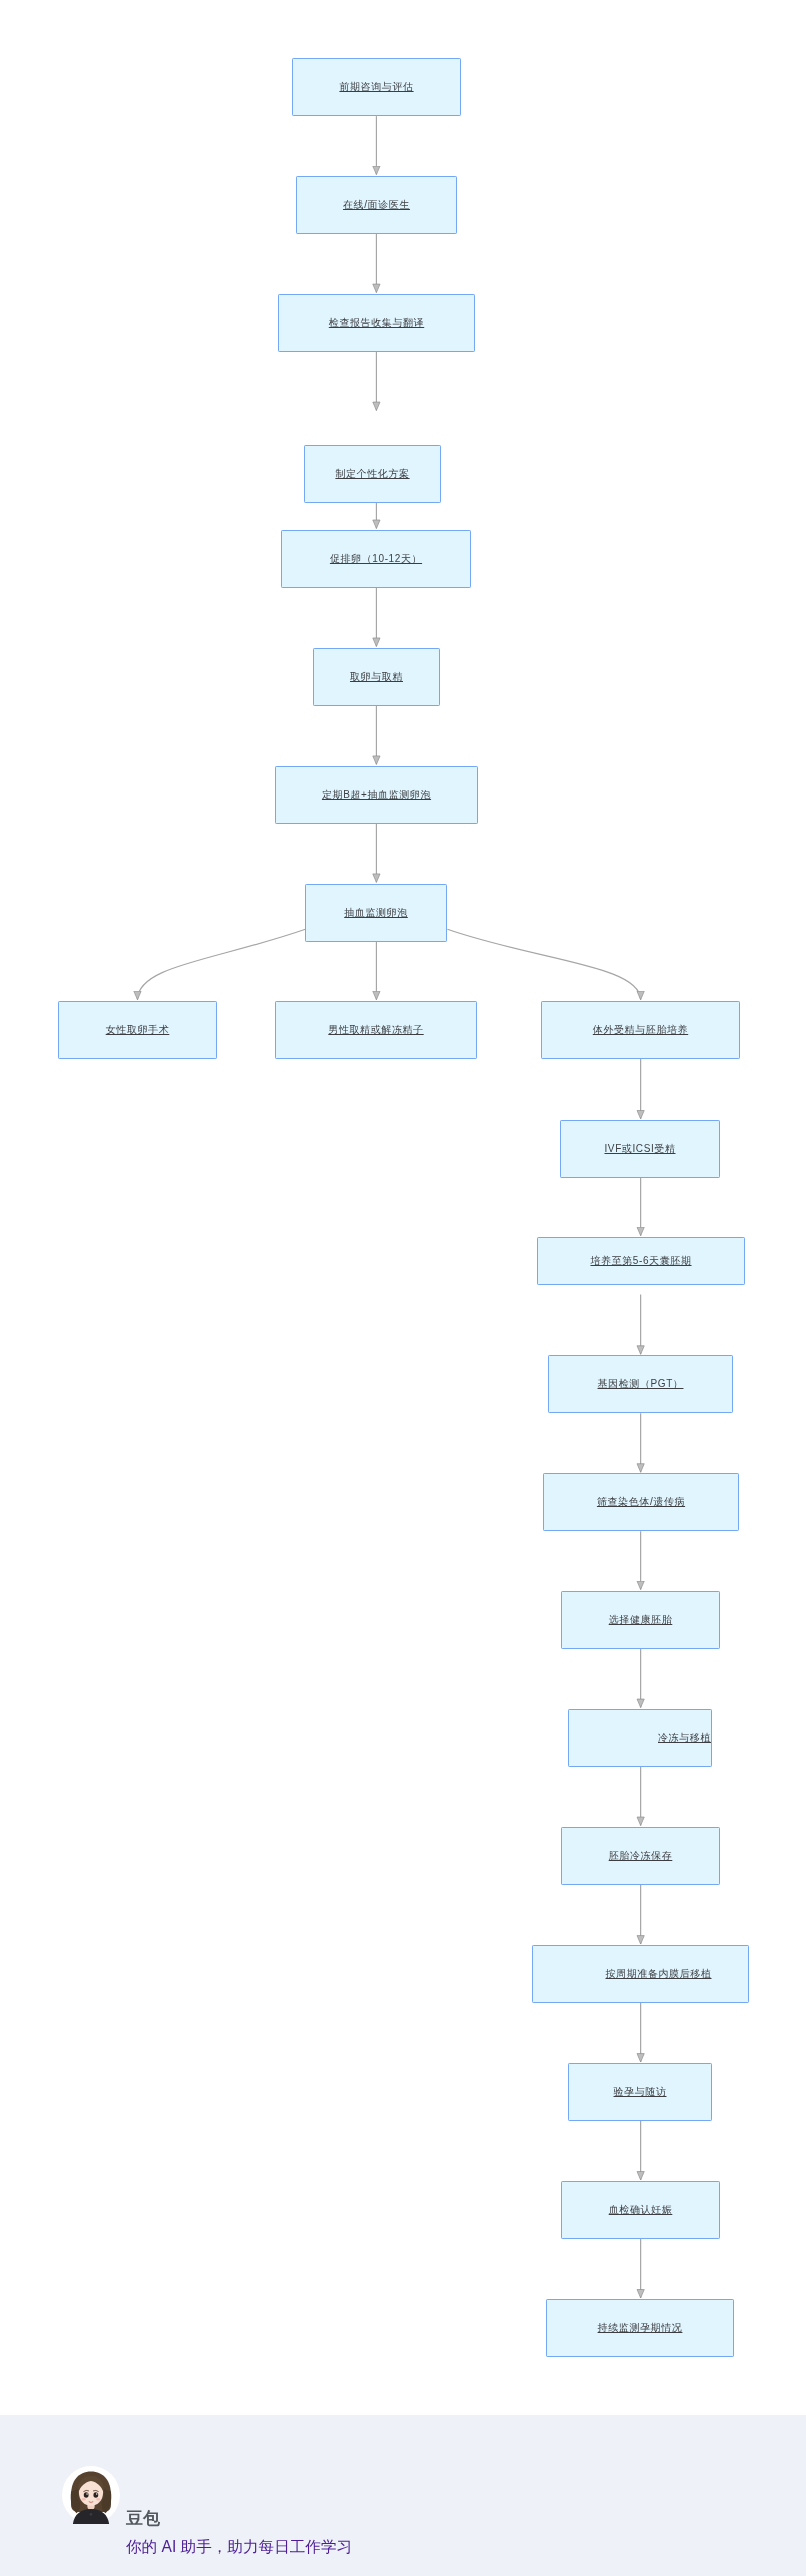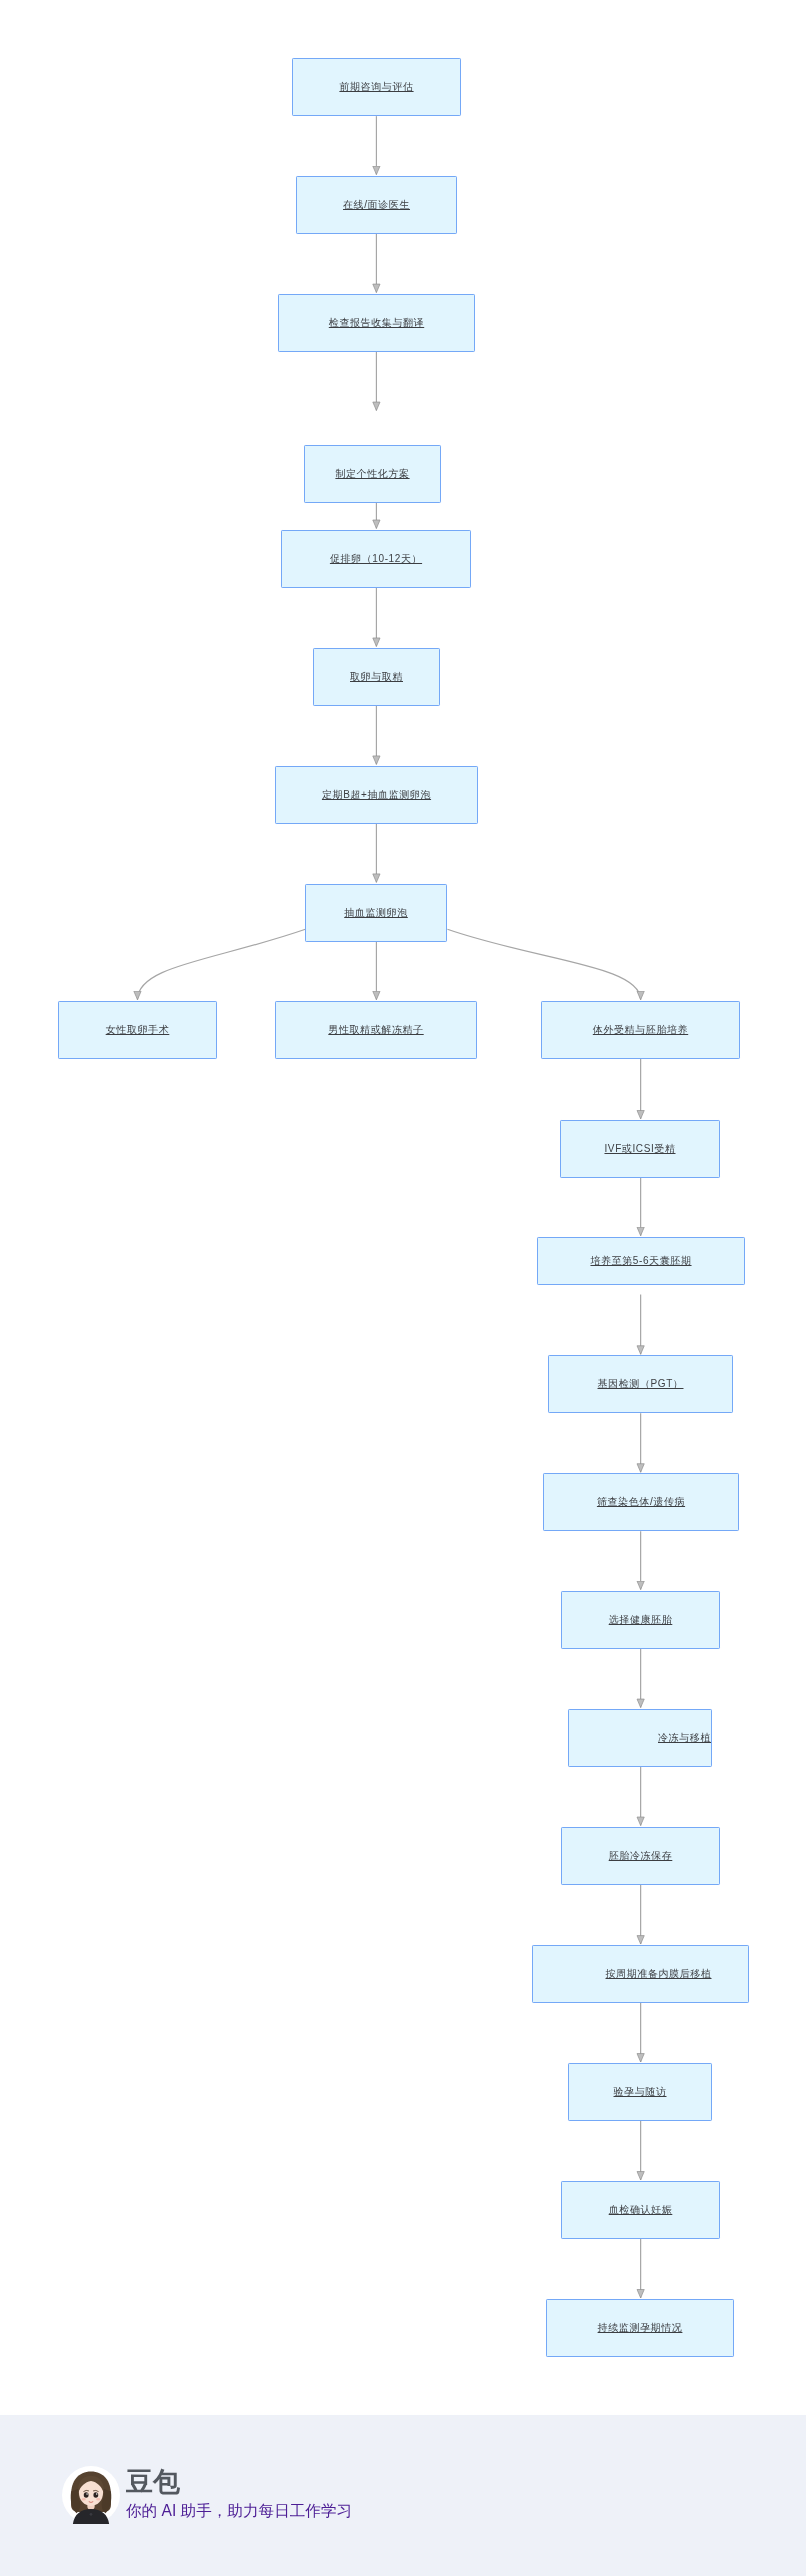--- a/index.html
+++ b/index.html
@@ -24,21 +24,21 @@
   }
   .footer{
     position:absolute;left:0;top:2415px;width:807px;height:161px;
     background:#eef1f8;
   }
   .footer-avatar{
     position:absolute;left:62px;top:51px;width:58px;height:58px;
   }
   .footer-text{position:absolute;left:126px;top:55px;}
   .brand{
-    font-size:27px;font-weight:bold;color:#53585f;line-height:25px;
+    font-size:17px;font-weight:bold;color:#53585f;line-height:25px;margin-top:36px;
   }
   .tagline{
     margin-top:6px;font-size:15.6px;color:#4c1d95;line-height:19px;
   }
 </style>
 </head>
 <body>
 
 <div id="canvas">
 

